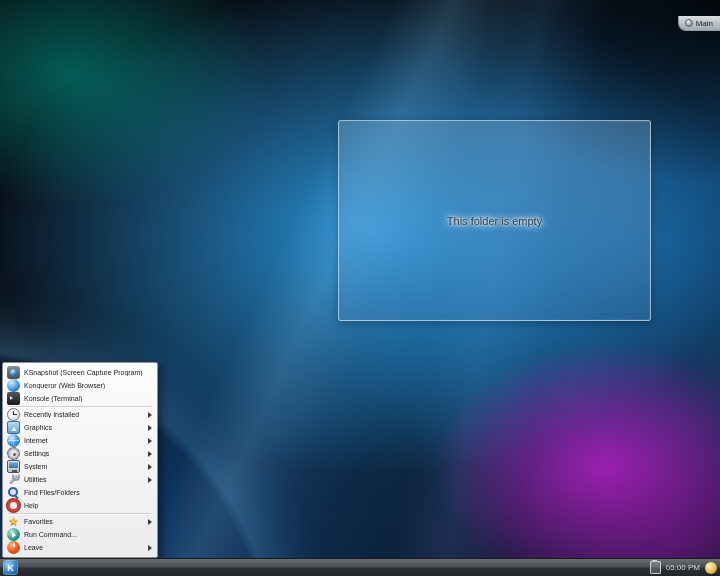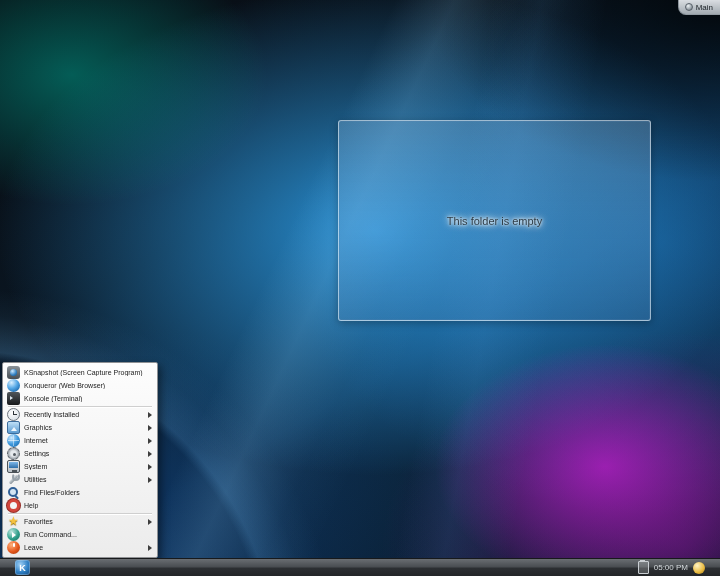--- a/index.html
+++ b/index.html
@@ -19,21 +19,21 @@
       radial-gradient(circle 520px at -5% 115%, transparent 58%, rgba(120,200,255,0.22) 60%, rgba(120,200,255,0.05) 67%, transparent 72%),
       linear-gradient(150deg,#070b10 0%,#0a1622 35%,#0d2d4a 60%,#081523 100%);
   }
   .wallpaper::after{content:"";position:absolute;inset:0;
     background:
       linear-gradient(115deg, transparent 40%, rgba(150,215,255,0.16) 46%, rgba(150,215,255,0.03) 53%, transparent 58%),
       linear-gradient(100deg, transparent 60%, rgba(90,170,240,0.10) 66%, transparent 74%);
   }
 
   
-  .activity-tab{position:absolute;top:0;right:0;height:14px;display:flex;align-items:center;gap:3px;
+  .activity-tab{position:absolute;top:16px;right:0;height:14px;display:flex;align-items:center;gap:3px;
     padding:0 7px 0 6px;
     background:linear-gradient(rgba(236,240,244,0.92), rgba(198,206,213,0.82));
     border:1px solid rgba(110,120,130,0.65);border-top:none;border-right:none;
     border-bottom-left-radius:8px;font-size:8px;color:#20262b;}
   .act-icon{width:8px;height:8px;border-radius:50%;
     background:radial-gradient(circle at 35% 30%,#eef3f6,#8e979e 70%,#5c656c);
     border:1px solid #59616a;box-sizing:border-box;}
 
   
   .folderview{position:absolute;left:338px;top:120px;width:311px;height:199px;border-radius:3px;
@@ -94,21 +94,21 @@
   .ic-star::after{content:"★";position:absolute;left:1px;top:0;font-size:12px;line-height:13px;
     font-family:"DejaVu Sans",sans-serif;color:#f6c23e;text-shadow:0 1px 1px #8f6d12;}
   .ic-run{border-radius:50%;background:radial-gradient(circle at 35% 30%,#bfe7e0,#2e9e8a 55%,#16695a);}
   .ic-run::after{content:"";position:absolute;left:5px;top:4px;width:0;height:0;
     border-left:4px solid #fff;border-top:3px solid transparent;border-bottom:3px solid transparent;}
   .ic-power{border-radius:50%;background:radial-gradient(circle at 35% 30%,#ffb27d,#e4571c 55%,#9e3207);}
   .ic-power::after{content:"";position:absolute;left:6px;top:2px;width:2px;height:4px;border-radius:1px;background:#fff;}
 
   
   .panel{position:absolute;left:0;right:0;bottom:0;height:18px;display:flex;align-items:center;
-    gap:5px;padding:0 15px;box-sizing:border-box;
+    gap:5px;padding:0 3px;box-sizing:border-box;
     background:linear-gradient(#6a6e72 0%,#4a4e52 45%,#2c2f32 55%,#232628 100%);
     border-top:1px solid #17191b;}
   .kickoff{width:15px;height:15px;border-radius:3px;position:relative;
     background:radial-gradient(circle at 35% 30%,#9fd0f5,#2e7fc4 55%,#12477c);
     box-shadow:inset 0 0 0 1px rgba(255,255,255,0.25);}
   .kickoff::after{content:"K";position:absolute;inset:0;display:flex;align-items:center;justify-content:center;
     color:#fff;font-weight:bold;font-size:9px;}
   .panel-spacer{flex:1;}
   .tray-icon{width:9px;height:11px;border:1px solid #c9ced2;border-radius:1px;position:relative;
     background:rgba(230,235,238,0.22);}

